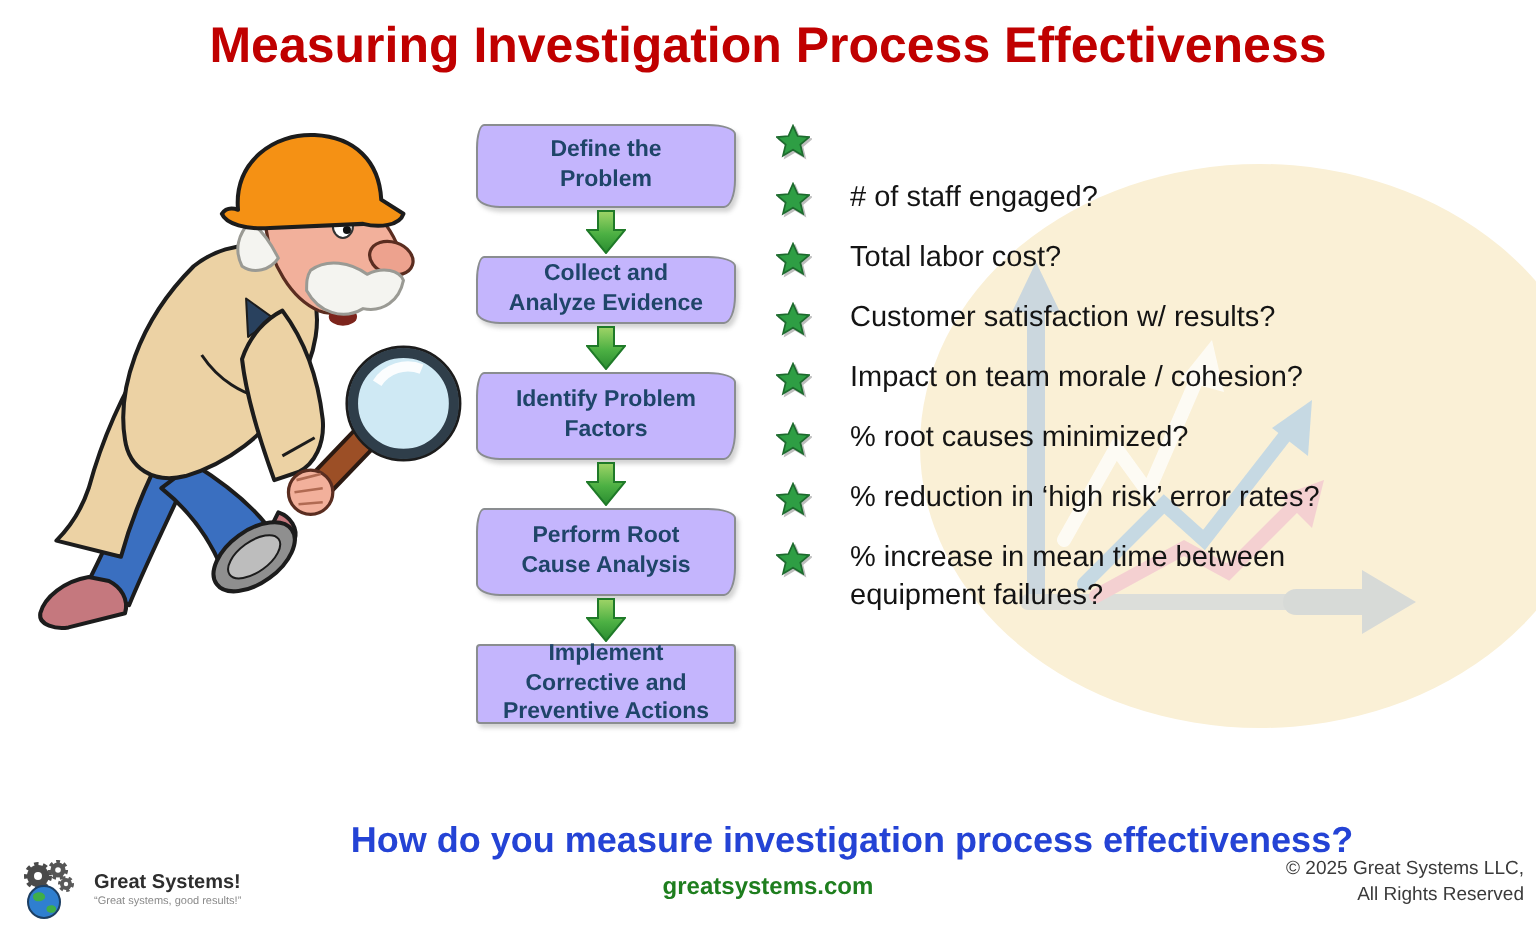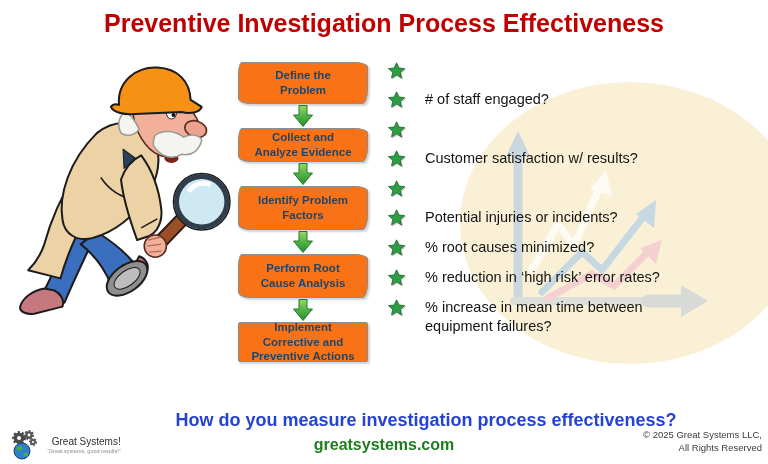--- a/index.html
+++ b/index.html
@@ -12,46 +12,46 @@
     font-size:25px;font-weight:bold;color:#C00000;z-index:3;
   }
   svg.watermark{position:absolute;left:0;top:0;z-index:0;}
   .detective{position:absolute;left:4px;top:54px;width:230px;height:360px;z-index:1;}
 
   
   .flow{position:absolute;left:238px;top:62px;width:130px;z-index:2;
         display:flex;flex-direction:column;align-items:center;}
   .flow-box{
     box-sizing:border-box;width:100%;
-    background:#f97316;border:1.3px solid #8a8d90;color:#1F4569;
+    background:#c4b5fd;border:1.3px solid #8a8d90;color:#1F4569;
     font-weight:bold;font-size:11.5px;line-height:1.3;text-align:center;
     display:flex;align-items:center;justify-content:center;
     white-space:pre-line;box-shadow:1.5px 2px 2px rgba(80,80,80,0.25);
   }
   .flow-box.wavy{border-radius:4px 14px 6px 12px / 12px 5px 14px 6px;}
   .fb1{height:42px}.fb2{height:34px}.fb3{height:44px}.fb4{height:44px}.fb5{height:40px;border-radius:2px;}
   .flow-arrow{height:22px;margin:1px 0;display:flex;align-items:center;justify-content:center;}
 
   
   .metrics{position:absolute;left:388px;top:61px;width:368px;z-index:2;}
   .metric-row{display:flex;align-items:flex-start;margin-bottom:11px;}
   .star{width:17px;height:17px;flex:none;margin:1px 20px 0 0;
         filter:drop-shadow(1px 1.5px 0 rgba(110,110,110,0.45));}
   .metric-text{font-size:14.5px;color:#141414;line-height:19px;white-space:pre-line;}
 
   
   .footer-question{position:absolute;top:410px;left:0;width:100%;text-align:center;
     font-weight:bold;font-size:18px;color:#2443D5;z-index:3;padding-left:42px;}
   .footer-site{position:absolute;top:436px;left:0;width:100%;text-align:center;
-    font-weight:bold;font-size:16px;color:#1E7E1E;z-index:3;}
+    font-weight:bold;font-size:12px;color:#1E7E1E;z-index:3;}
   .footer-copyright{position:absolute;top:429px;right:6px;text-align:right;
     font-size:9.5px;line-height:12.5px;color:#3b3b3b;z-index:3;}
   .logo{position:absolute;left:8px;bottom:3px;display:flex;align-items:center;gap:5px;z-index:3;}
   .logo-texts{display:flex;flex-direction:column;}
-  .logo-name{font-size:10px;font-weight:normal;color:#2e2e2e;text-align:right;}
+  .logo-name{font-size:10px;font-weight:bold;color:#2e2e2e;}
   .logo-tagline{font-size:5.5px;color:#8a8a8a;margin-top:1px;}
 </style>
 </head>
 <body>
 
 <svg width="0" height="0" style="position:absolute" aria-hidden="true">
   <defs>
     <linearGradient id="agrad" x1="0" y1="0" x2="0" y2="1">
       <stop offset="0" stop-color="#9fd467"></stop>
       <stop offset="0.55" stop-color="#4cb043"></stop>
@@ -70,21 +70,21 @@
     <path d="M708,301 L681,285 L681,317 Z" fill="#ccd3d8" stroke="none"></path>
     <path d="M532,270 L558,224 L574,246 L600,186" stroke="#ffffff" stroke-width="7"></path>
     <path d="M606,170 L590,190 L612,196 Z" fill="#ffffff" stroke="none"></path>
     <path d="M542,292 L582,252 L602,270 L644,216" stroke="#b5d2e8" stroke-width="7"></path>
     <path d="M656,200 L636,214 L654,228 Z" fill="#b5d2e8" stroke="none"></path>
     <path d="M548,298 L592,274 L614,286 L646,254" stroke="#f3c6d0" stroke-width="7"></path>
     <path d="M662,240 L640,248 L656,264 Z" fill="#f3c6d0" stroke="none"></path>
   </g>
 </svg>
 
-<div class="title">Preventive Investigation Process Effectiveness</div>
+<div class="title">Measuring Investigation Process Effectiveness</div>
 
 <svg class="detective" viewBox="0 0 228 356">
   <g stroke="#1c1c1c" stroke-width="2" stroke-linejoin="round">
 
     <path d="M70,168 C60,192 50,214 40,234 L60,246 C70,222 82,198 90,180 Z" fill="#3a6fc0"></path>
     <path d="M40,232 C28,234 18,242 16,250 C15,256 24,258 30,257 L58,250 C60,243 56,237 50,234 Z" fill="#c5787e"></path>
 
     <path d="M92,176 C108,186 120,196 128,206 C133,213 132,220 127,224 L106,228 C98,208 86,196 76,188 Z" fill="#3a6fc0"></path>
     <path d="M134,200 C140,202 144,208 142,214 L128,212 Z" fill="#c5787e"></path>
 
@@ -167,37 +167,33 @@
   <div class="metric-row">
     <svg class="star" viewBox="0 0 20 19">
         <path d="M10,0.5 L12.7,6.6 L19.5,7.2 L14.3,11.6 L15.9,18.2 L10,14.6 L4.1,18.2 L5.7,11.6 L0.5,7.2 L7.3,6.6 Z" fill="#2E9E44" stroke="#1d6b2e" stroke-width="1"></path>
       </svg>
     <span class="metric-text"># of staff engaged?</span>
   </div>
   <div class="metric-row">
     <svg class="star" viewBox="0 0 20 19">
         <path d="M10,0.5 L12.7,6.6 L19.5,7.2 L14.3,11.6 L15.9,18.2 L10,14.6 L4.1,18.2 L5.7,11.6 L0.5,7.2 L7.3,6.6 Z" fill="#2E9E44" stroke="#1d6b2e" stroke-width="1"></path>
       </svg>
+    <span class="metric-text">Total labor cost?</span>
   </div>
   <div class="metric-row">
     <svg class="star" viewBox="0 0 20 19">
         <path d="M10,0.5 L12.7,6.6 L19.5,7.2 L14.3,11.6 L15.9,18.2 L10,14.6 L4.1,18.2 L5.7,11.6 L0.5,7.2 L7.3,6.6 Z" fill="#2E9E44" stroke="#1d6b2e" stroke-width="1"></path>
       </svg>
     <span class="metric-text">Customer satisfaction w/ results?</span>
   </div>
   <div class="metric-row">
     <svg class="star" viewBox="0 0 20 19">
         <path d="M10,0.5 L12.7,6.6 L19.5,7.2 L14.3,11.6 L15.9,18.2 L10,14.6 L4.1,18.2 L5.7,11.6 L0.5,7.2 L7.3,6.6 Z" fill="#2E9E44" stroke="#1d6b2e" stroke-width="1"></path>
       </svg>
-  </div>
-  <div class="metric-row">
-    <svg class="star" viewBox="0 0 20 19">
-        <path d="M10,0.5 L12.7,6.6 L19.5,7.2 L14.3,11.6 L15.9,18.2 L10,14.6 L4.1,18.2 L5.7,11.6 L0.5,7.2 L7.3,6.6 Z" fill="#2E9E44" stroke="#1d6b2e" stroke-width="1"></path>
-      </svg>
-    <span class="metric-text">Potential injuries or incidents?</span>
+    <span class="metric-text">Impact on team morale / cohesion?</span>
   </div>
   <div class="metric-row">
     <svg class="star" viewBox="0 0 20 19">
         <path d="M10,0.5 L12.7,6.6 L19.5,7.2 L14.3,11.6 L15.9,18.2 L10,14.6 L4.1,18.2 L5.7,11.6 L0.5,7.2 L7.3,6.6 Z" fill="#2E9E44" stroke="#1d6b2e" stroke-width="1"></path>
       </svg>
     <span class="metric-text">% root causes minimized?</span>
   </div>
   <div class="metric-row">
     <svg class="star" viewBox="0 0 20 19">
         <path d="M10,0.5 L12.7,6.6 L19.5,7.2 L14.3,11.6 L15.9,18.2 L10,14.6 L4.1,18.2 L5.7,11.6 L0.5,7.2 L7.3,6.6 Z" fill="#2E9E44" stroke="#1d6b2e" stroke-width="1"></path>

